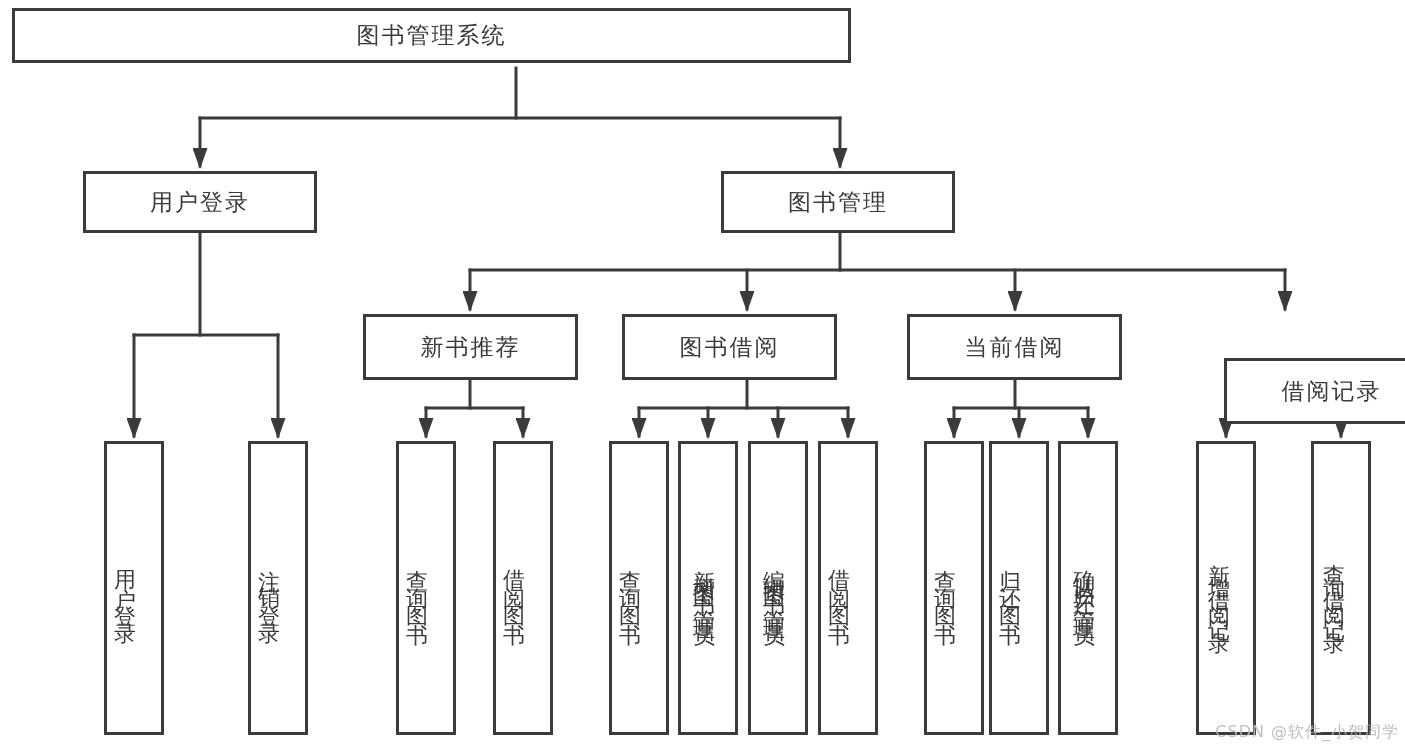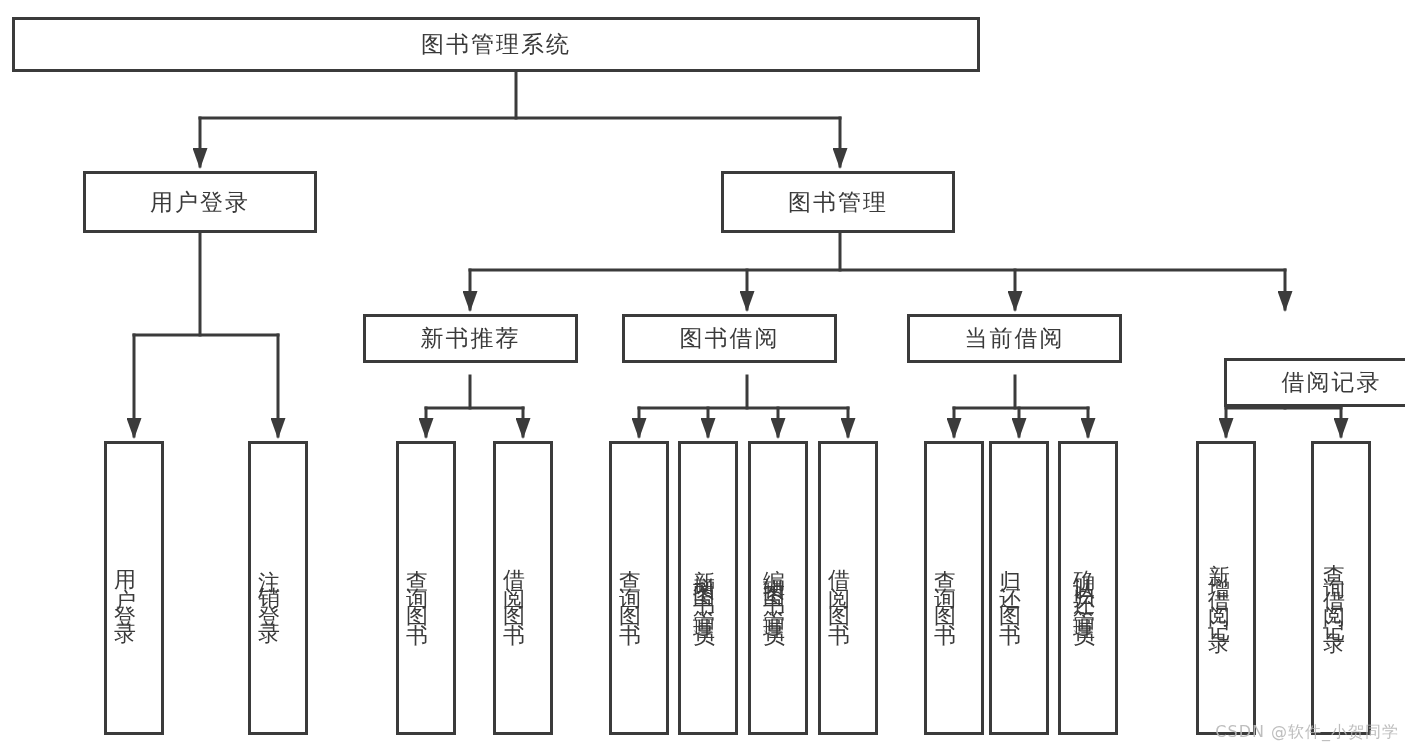--- a/index.html
+++ b/index.html
@@ -21,27 +21,27 @@
     justify-content:center;
     color:#3a3a3a;
   }
   .hlabel{
     font-size:23px;
     letter-spacing:2px;
     white-space:nowrap;
     color:#3a3a3a;
   }
   
-  .root{left:12px;top:17px;width:968px;height:55px;}
+  .root{left:12px;top:8px;width:839px;height:55px;}
   
   .lv2{top:171px;height:62px;width:234px;}
   .n-user-login{left:83px;}
   .n-book-mgmt{left:721px;}
   
-  .lv3{top:314px;height:49px;width:215px;}
+  .lv3{top:314px;height:66px;width:215px;}
   .n-recommend{left:363px;}
   .n-borrow{left:622px;}
   .n-current{left:907px;align-items:center;}
   .n-record{left:1224px;margin-top:44px;}
   
   .leaf{top:441px;height:294px;width:60px;}
   .vlabel{
     writing-mode:vertical-rl;
     font-size:22px;
     line-height:1;

